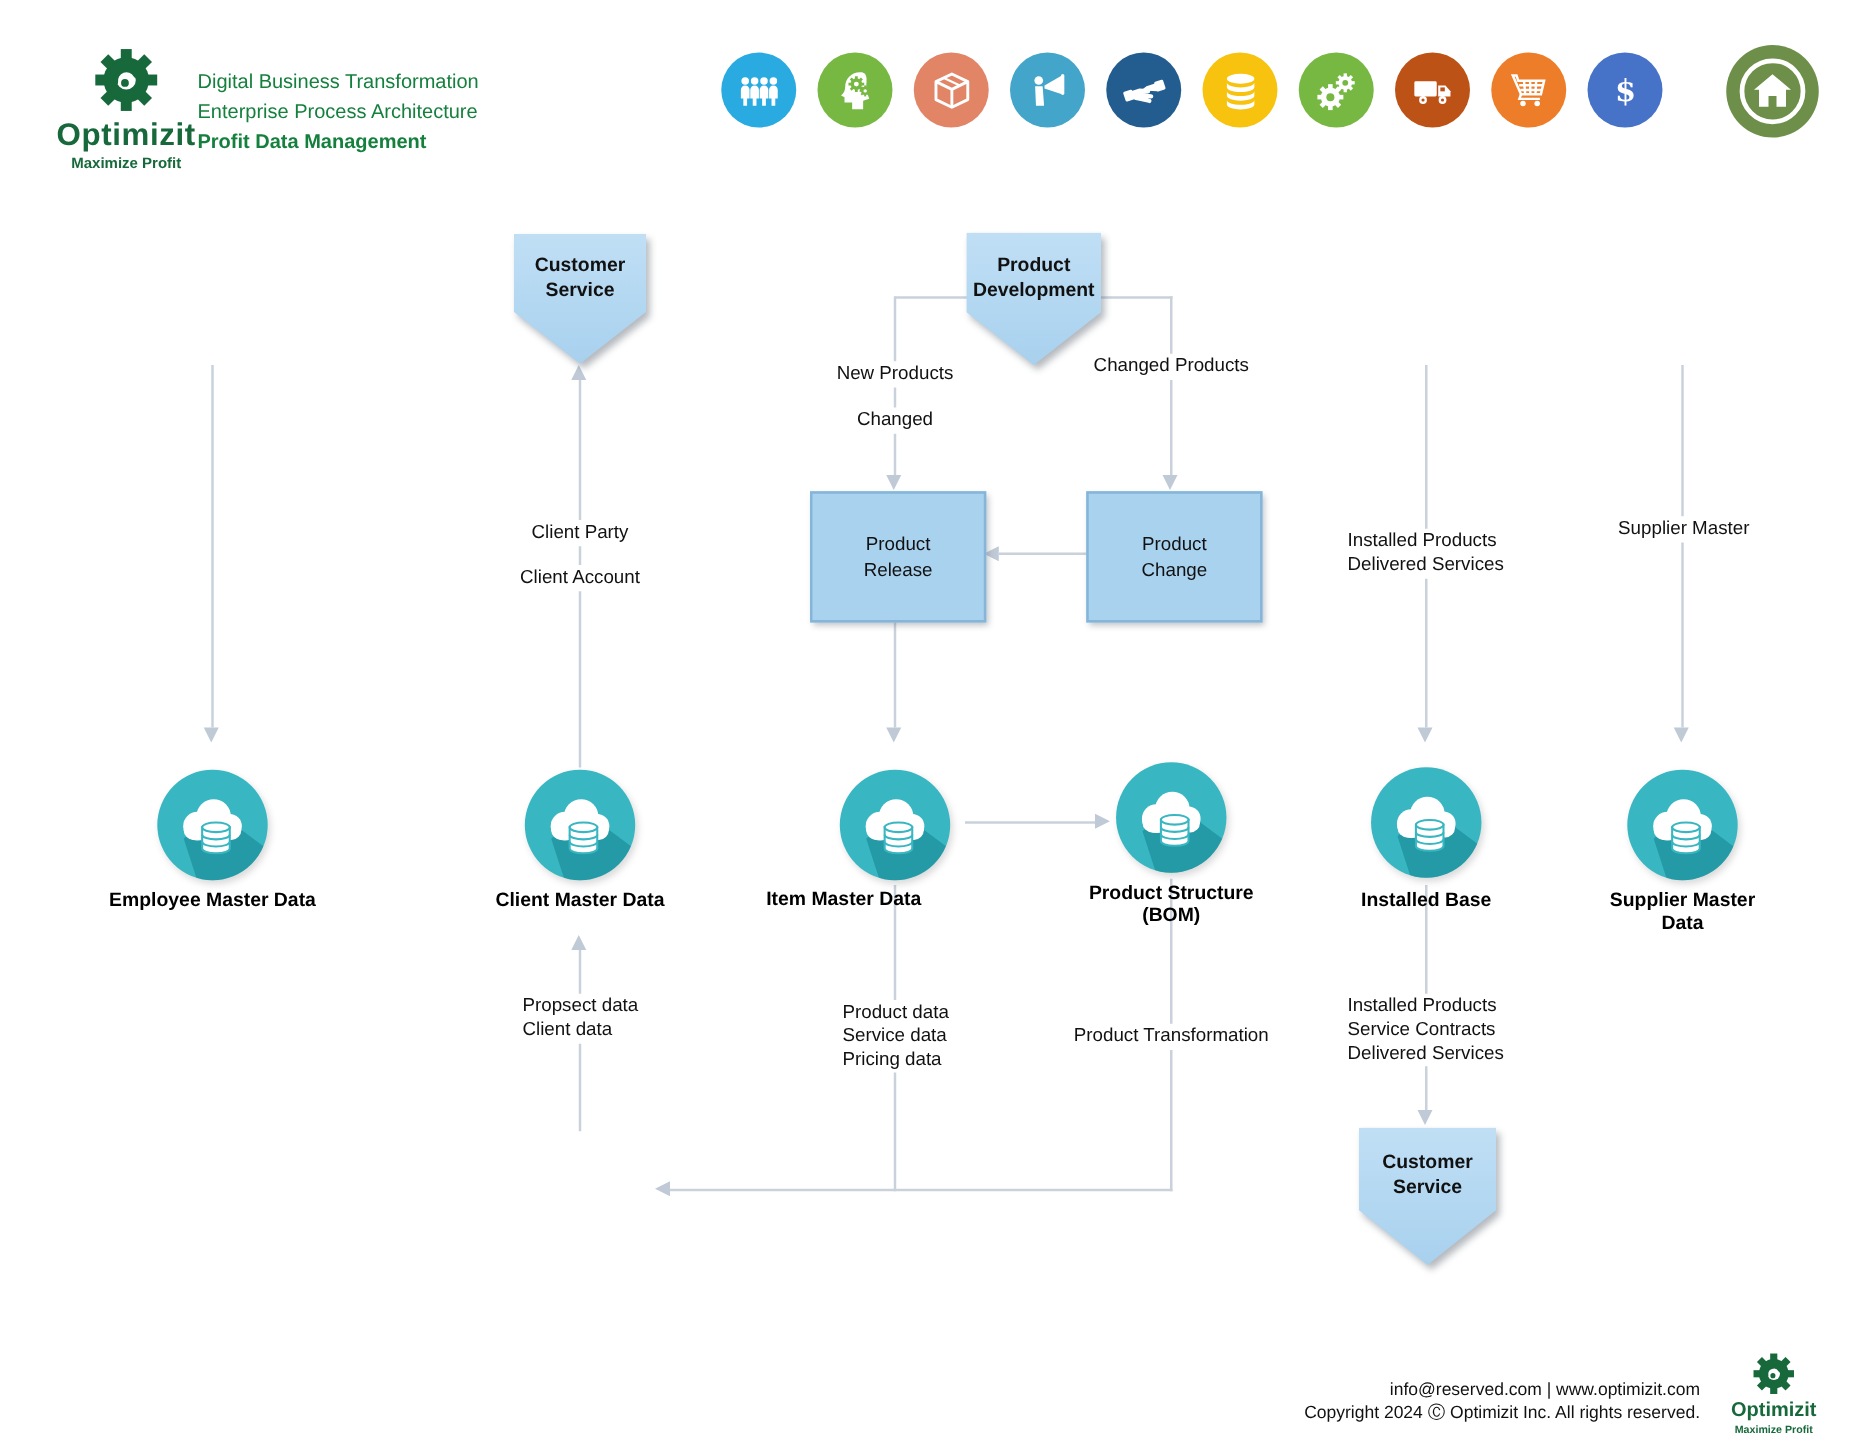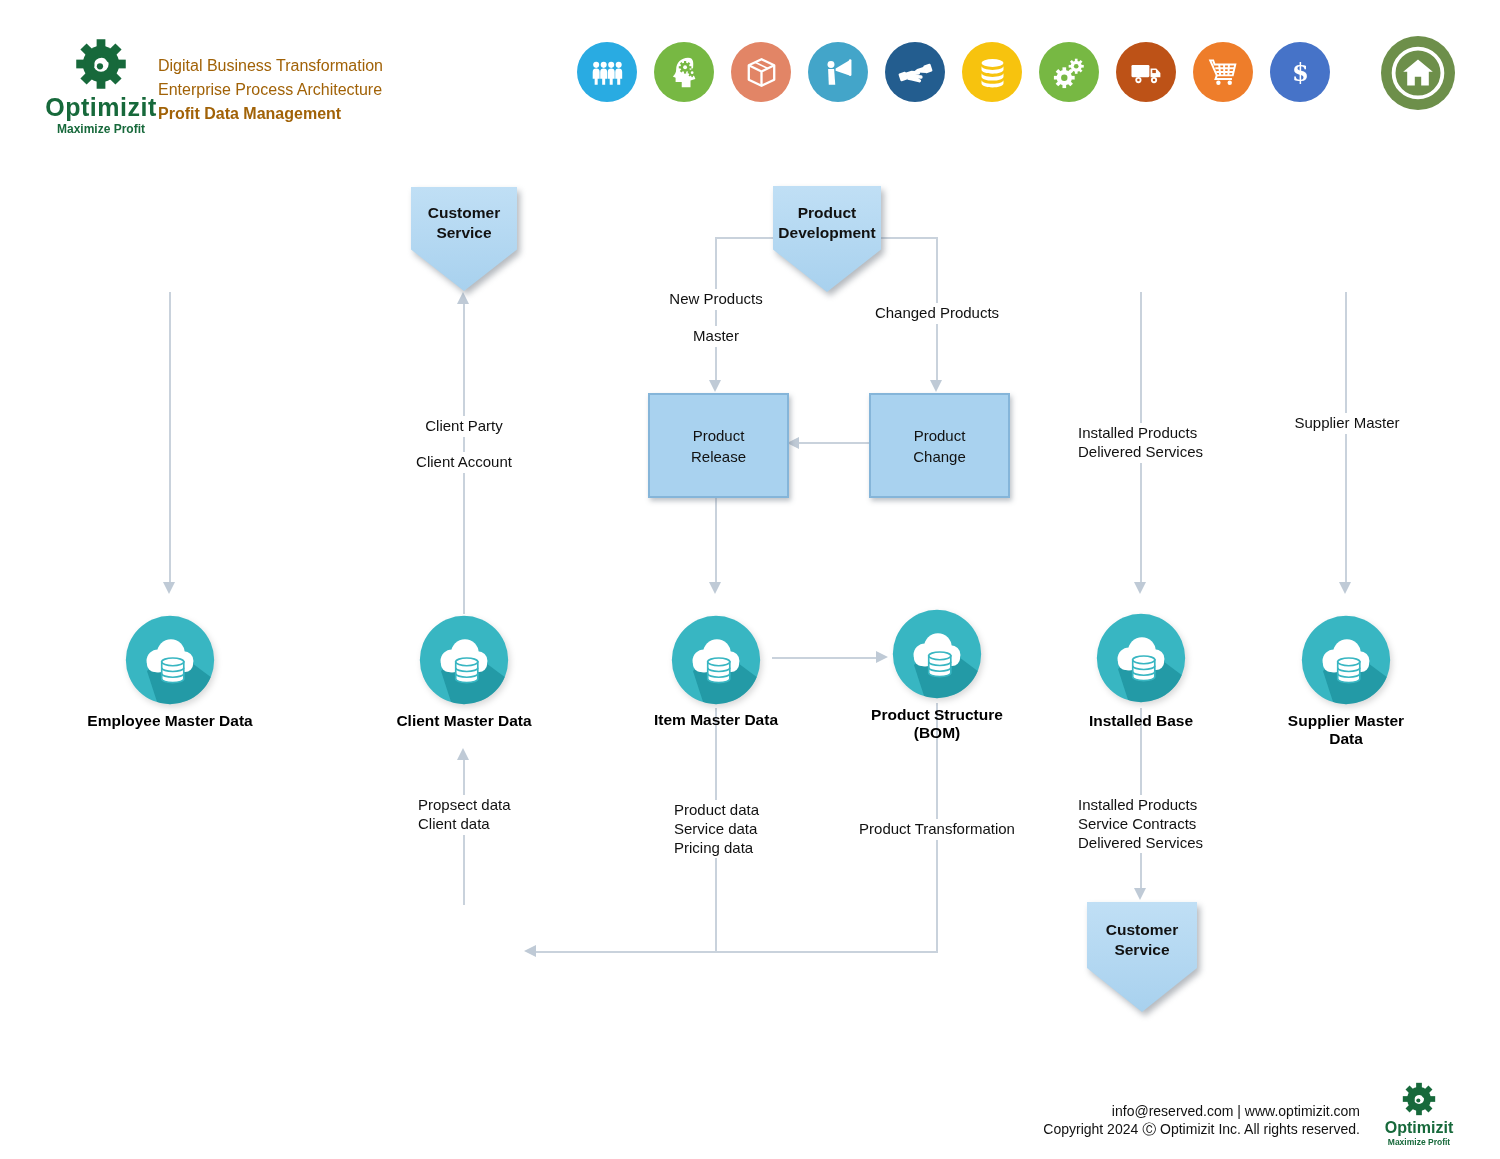--- a/index.html
+++ b/index.html
@@ -2,21 +2,21 @@
 <html><head>
 <meta charset="utf-8">
 <style>
   html,body{margin:0;padding:0;background:#fff;font-family:"Liberation Sans",sans-serif;}
   .canvas{position:relative;width:1500px;height:1159px;background:#fff;overflow:hidden;}
 
   
   .brand{position:absolute;left:46px;top:38px;width:110px;display:flex;flex-direction:column;align-items:center;}
   .brand .bname{font-size:25px;font-weight:bold;color:#17693b;letter-spacing:.5px;line-height:1.05;}
   .brand .btag{font-size:12px;font-weight:bold;color:#17693b;margin-top:2px;}
-  .titleblock{position:absolute;left:158px;top:54px;font-size:16px;color:#a16207;line-height:24px;}
+  .titleblock{position:absolute;left:158px;top:54px;font-size:16px;color:#15803d;line-height:24px;}
   .titleblock .t3{font-weight:bold;}
 
   .iconbar{position:absolute;left:577px;top:42px;display:flex;gap:17px;}
   .icon-circle{width:60px;height:60px;border-radius:50%;display:flex;align-items:center;justify-content:center;flex:0 0 auto;}
   .home-wrap{position:absolute;left:1381px;top:36px;width:74px;height:74px;border-radius:50%;display:flex;align-items:center;justify-content:center;}
 
   
   .pent-wrap{position:absolute;filter:drop-shadow(3px 4px 3px rgba(90,100,110,.45));}
   .pent{position:absolute;inset:0;background:linear-gradient(180deg,#c0dff5,#a8d1ee);
         clip-path:polygon(0 0,100% 0,100% 60%,50% 100%,0 60%);}
@@ -271,22 +271,22 @@
 
   <div class="vline" style="left:715px;top:708px;height:245px"></div>
   <div class="vline" style="left:936px;top:703px;height:250px"></div>
   <div class="hline" style="left:536px;top:951px;width:402px"></div>
   <div class="arr left" style="left:524px;top:945px"></div>
 
   <div class="vline" style="left:1140px;top:708px;height:180px"></div>
   <div class="arr down" style="left:1134px;top:888px"></div>
 
   <div class="flow-label center" style="left:716px;top:289px">New Products</div>
-  <div class="flow-label center" style="left:716px;top:326px">Master</div>
-  <div class="flow-label center" style="left:937px;top:303px">Changed Products</div>
+  <div class="flow-label center" style="left:716px;top:326px">Changed</div>
+  <div class="flow-label center" style="left:937px;top:283px">Changed Products</div>
   <div class="flow-label center" style="left:464px;top:416px">Client Party</div>
   <div class="flow-label center" style="left:464px;top:452px">Client Account</div>
   <div class="flow-label" style="left:1075px;top:423px">Installed Products
 Delivered Services</div>
   <div class="flow-label center" style="left:1347px;top:413px">Supplier Master</div>
   <div class="flow-label" style="left:415px;top:795px">Propsect data
 Client data</div>
   <div class="flow-label" style="left:671px;top:800px">Product data
 Service data
 Pricing data</div>
@@ -439,21 +439,21 @@
         </g>
     <g stroke="#38b6c2" stroke-width="1.8" fill="#fff">
       <path d="M41 52h24v18.5c0 2.3-5.4 4.1-12 4.1s-12-1.8-12-4.1z"></path>
       <ellipse cx="53" cy="52" rx="12" ry="4.2"></ellipse>
       <path d="M41 58.4c0 2.3 5.4 4.1 12 4.1s12-1.8 12-4.1M41 64.6c0 2.3 5.4 4.1 12 4.1s12-1.8 12-4.1" fill="none"></path>
     </g>
   </svg></div>
 
   <div class="store-label" style="left:170px;top:712px">Employee Master Data</div>
   <div class="store-label" style="left:464px;top:712px">Client Master Data</div>
-  <div class="store-label" style="left:716px;top:711px">Item Master Data</div>
+  <div class="store-label" style="left:675px;top:711px">Item Master Data</div>
   <div class="store-label" style="left:937px;top:706px">Product Structure
 (BOM)</div>
   <div class="store-label" style="left:1141px;top:712px">Installed Base</div>
   <div class="store-label" style="left:1346px;top:712px">Supplier Master Data</div>
 
   <div class="pent-wrap" style="left:1087px;top:902px;width:110px;height:110px">
     <div class="pent"></div>
     <div class="pent-label">Customer
 Service</div>
   </div>

